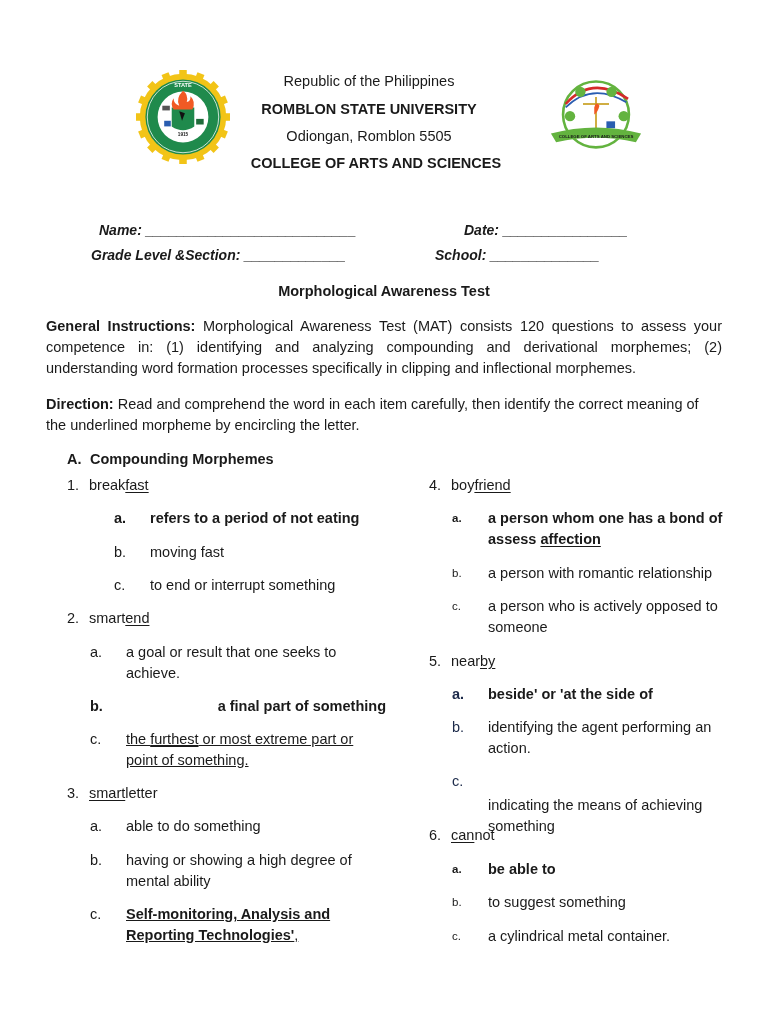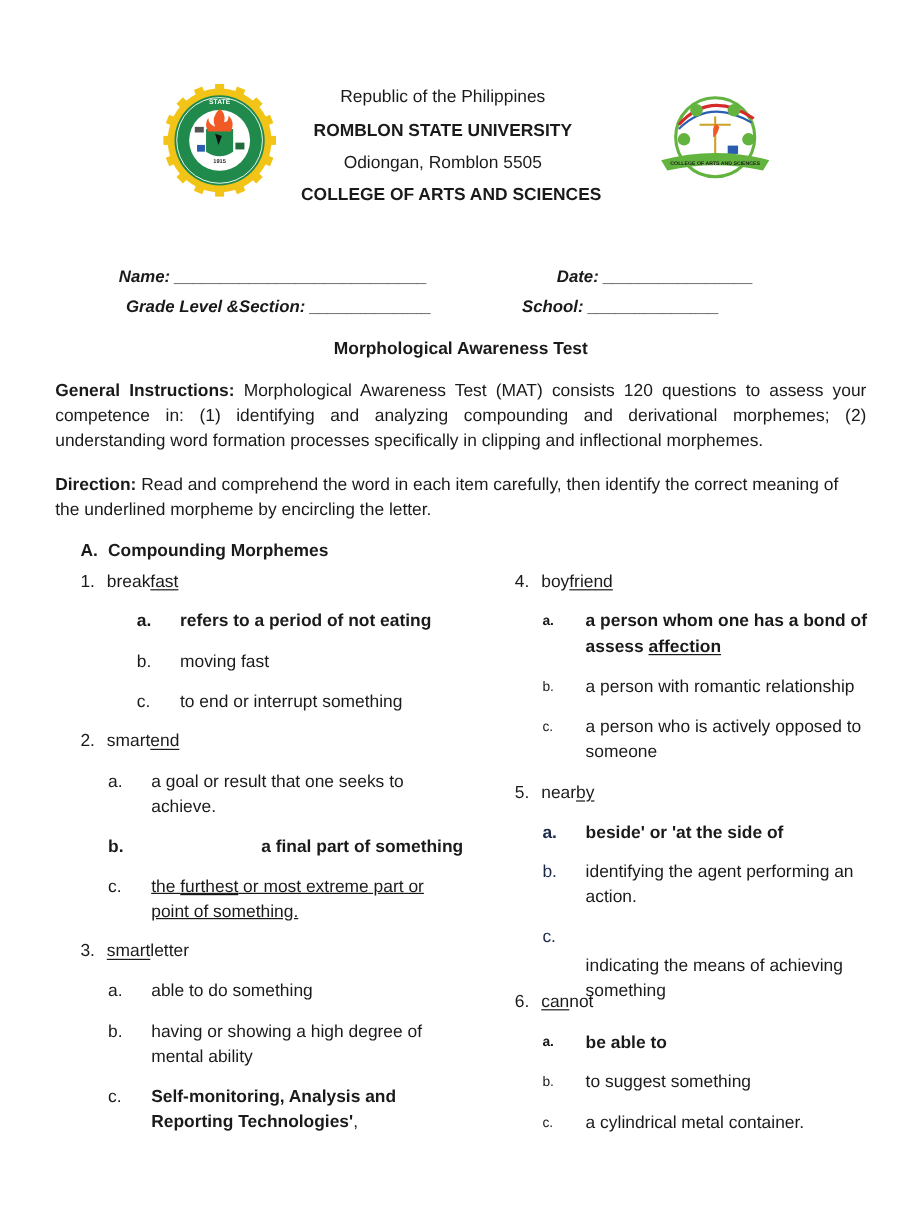--- a/index.html
+++ b/index.html
@@ -93,21 +93,21 @@
 <div class="hdr-line l4">COLLEGE OF ARTS AND SCIENCES</div>
 
 <div class="field" style="left:99px; top:222px;">
   <span>Name:</span>
   <span class="blank">___________________________</span>
 </div>
 <div class="field" style="left:464px; top:222px;">
   <span>Date:</span>
   <span class="blank">________________</span>
 </div>
-<div class="field" style="left:105px; top:247px;">
+<div class="field" style="left:91px; top:247px;">
   <span>Grade Level &amp;Section:</span>
   <span class="blank">_____________</span>
 </div>
 <div class="field" style="left:435px; top:247px;">
   <span>School:</span>
   <span class="blank">______________</span>
 </div>
 
 <div class="title">Morphological Awareness Test</div>
 
@@ -159,21 +159,21 @@
 <div class="opt" style="left:90px; top:816px;">
   <span class="ol">a.</span>
     <span class="ot" style="width:260px;">able to do something</span>
 </div>
 <div class="opt" style="left:90px; top:850px;">
   <span class="ol">b.</span>
     <span class="ot" style="width:245px;">having or showing a high degree of mental ability</span>
 </div>
 <div class="opt" style="left:90px; top:904px;">
   <span class="ol">c.</span>
-    <span class="ot" style="width:230px;"><b>Self-monitoring, Analysis and Reporting Technologies'</b><span>,</span></span>
+    <span class="ot" style="width:230px;text-decoration:underline;"><b>Self-monitoring, Analysis and Reporting Technologies'</b><span>,</span></span>
 </div>
 
 <div class="q" style="left:429px; top:477px;">
   <span class="num">4.</span>
   <span class="word"><span>boy</span><span class="u">friend</span></span>
 </div>
 <div class="opt bold" style="left:452px; top:508px;">
   <span class="ol small">a.</span>
     <span class="ot" style="width:260px;"><span>a person whom one has a bond of assess </span><span class="u">affection</span></span>
 </div>

